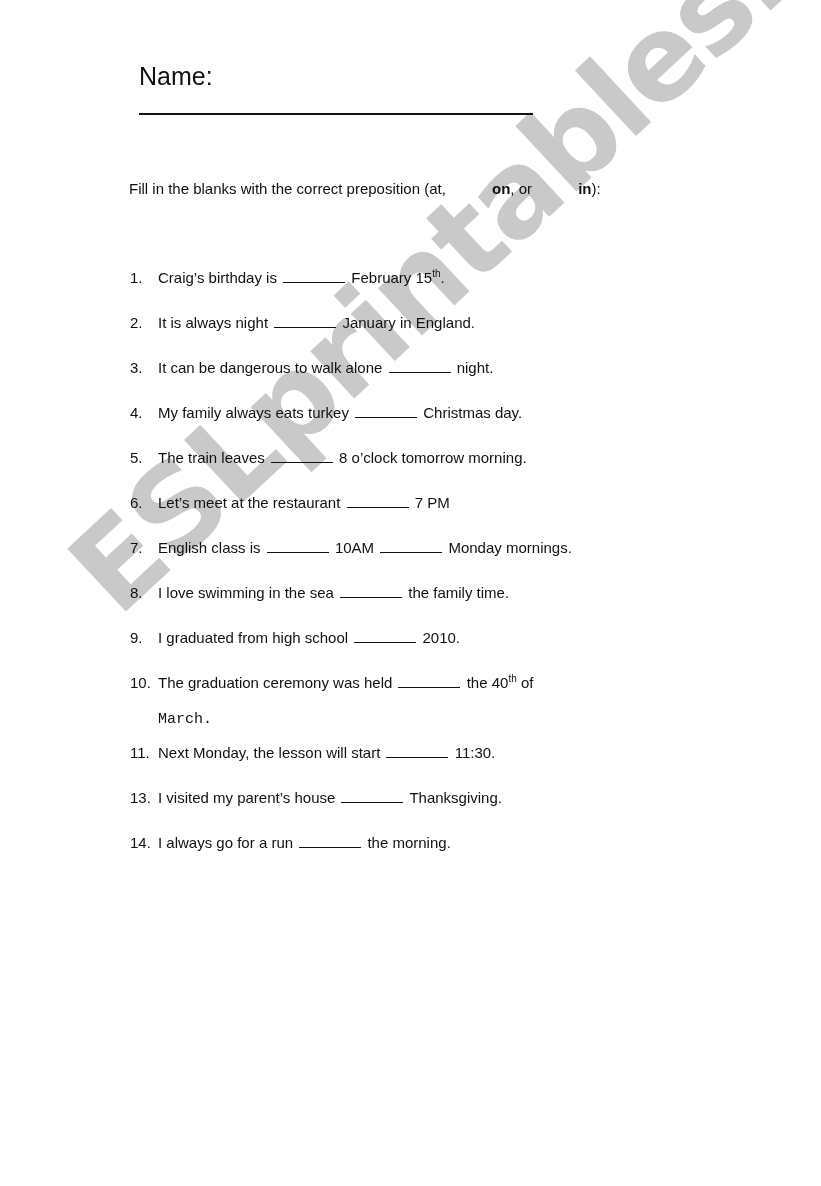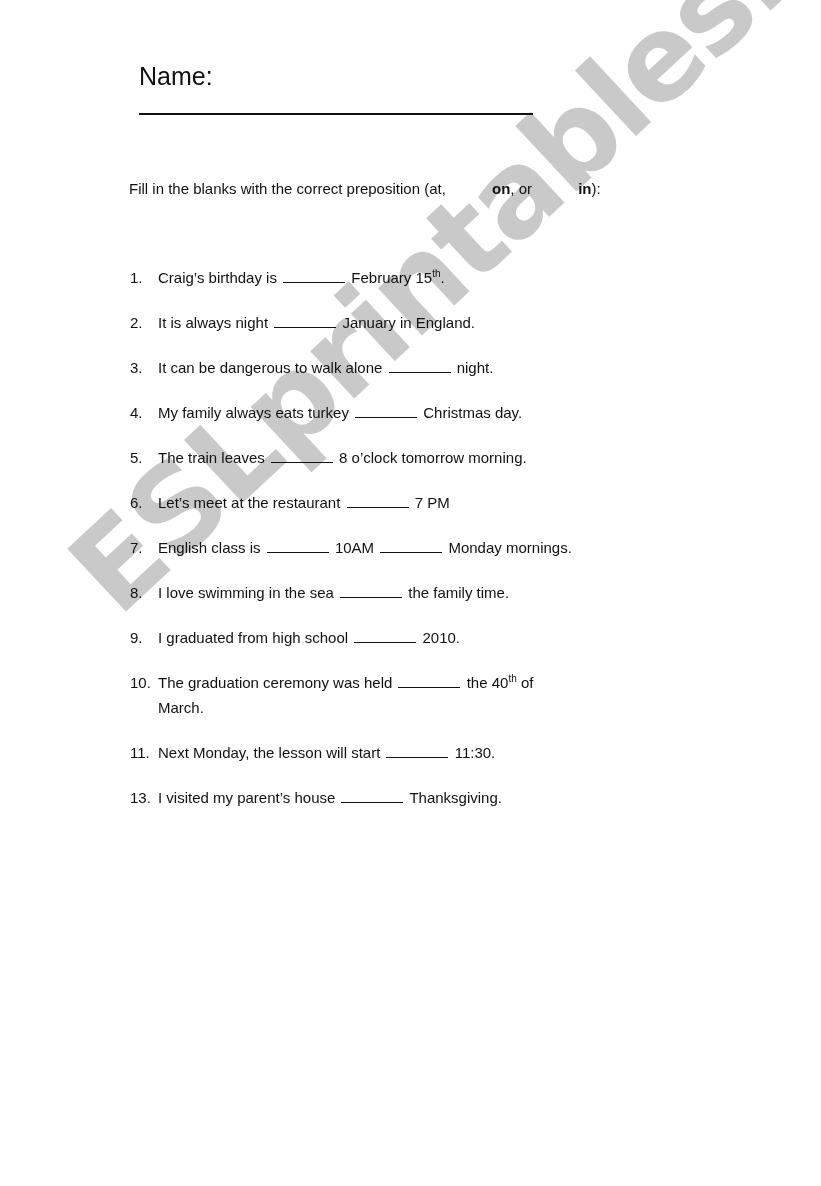--- a/index.html
+++ b/index.html
@@ -169,28 +169,34 @@
       <span class="num">9.</span>
       <span>I graduated from high school</span>
       <span class="blank"></span>
       <span>2010.</span>
     </li>
     <li class="q tall">
       <span class="num">10.</span>
       <span>The graduation ceremony was held</span>
       <span class="blank"></span>
       <span>the 40</span><sup>th</sup><span> of</span>
-      <span class="cont" style="margin-top:6px;">March.</span>
+      <span class="cont" style="margin-top:18px;font-family:Liberation Mono, monospace;">March.</span>
     </li>
     <li class="q">
       <span class="num">11.</span>
       <span>Next Monday, the lesson will start</span>
       <span class="blank"></span>
       <span>11:30.</span>
     </li>
     <li class="q">
       <span class="num">13.</span>
       <span>I visited my parent’s house</span>
       <span class="blank"></span>
       <span>Thanksgiving.</span>
     </li>
+    <li class="q">
+      <span class="num">14.</span>
+      <span>I always go for a run</span>
+      <span class="blank"></span>
+      <span>the morning.</span>
+    </li>
   </ol>
 </div>
 
 </body></html>

